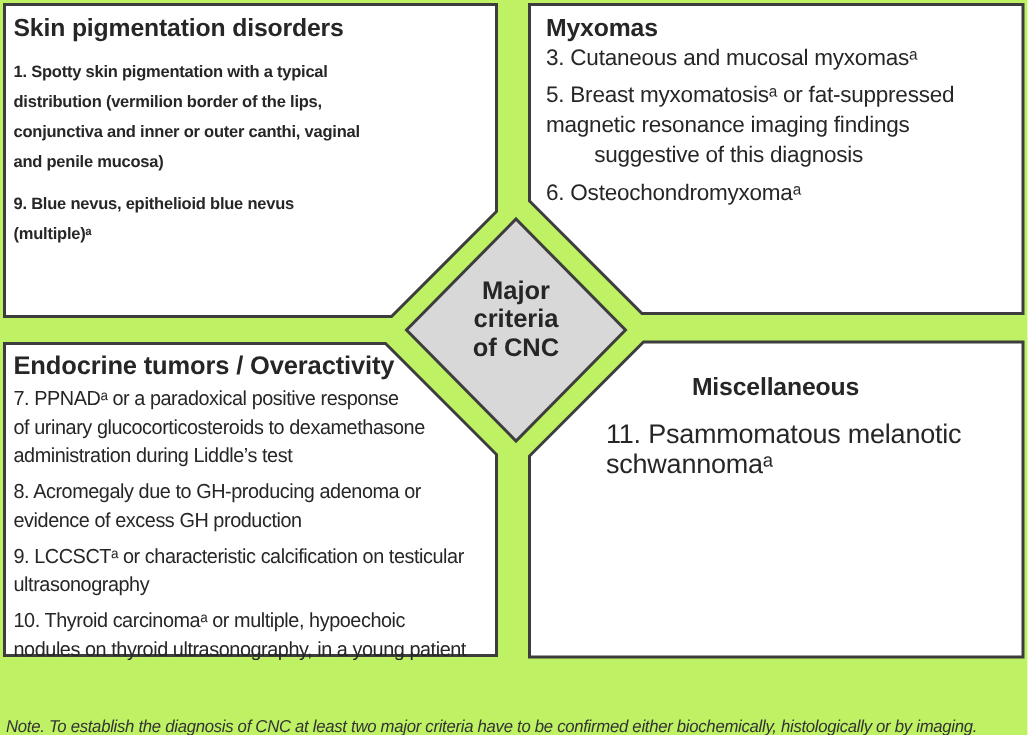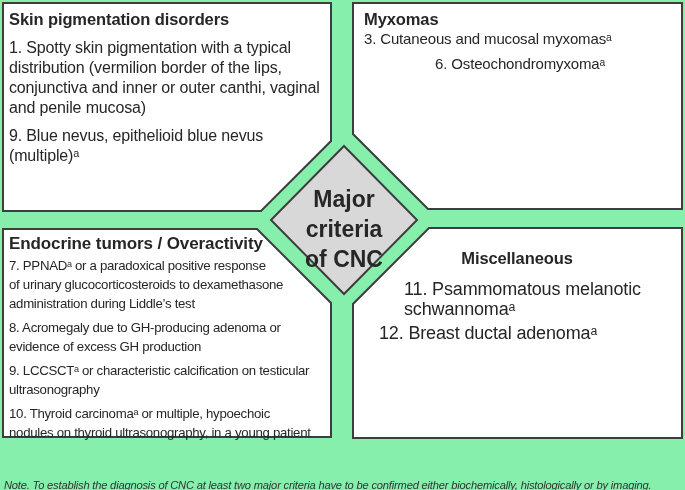--- a/index.html
+++ b/index.html
@@ -1,19 +1,19 @@
 <!DOCTYPE html>
 <html><head>
 <meta charset="utf-8">
 <style>
   html,body{margin:0;padding:0;background:#fff;}
   .figure{
     position:relative;
     width:685px;height:490px;
-    background:#86efac;
+    background:#bef264;
     font-family:"Liberation Sans",sans-serif;
     color:#262626;
     overflow:hidden;
   }
   .shapes{position:absolute;left:0;top:0;width:685px;height:490px;}
   .box{fill:#ffffff;stroke:#3d3d3d;stroke-width:2;}
   .diamond{fill:#d8d8d8;stroke:#3d3d3d;stroke-width:2;}
 
   .qtext{position:absolute;}
   .q-title{
@@ -21,45 +21,45 @@
     margin:0;letter-spacing:-0.1px;
   }
   .item{
     white-space:pre;
     letter-spacing:-0.15px;
   }
 
   
   .q-tl{left:9px;top:9px;width:316px;}
   .q-tl .q-title{margin-bottom:9px;}
-  .q-tl .item{font-size:16px;line-height:20px;margin-bottom:8px;}
+  .q-tl .item{font-size:11px;line-height:20px;margin-bottom:8px;font-weight:bold;}
 
   
   .q-tr{left:364px;top:9px;width:312px;}
   .q-tr .q-title{}
   .q-tr .item{font-size:15px;line-height:20px;margin-bottom:5px;}
-  .q-tr .item-centered{text-align:center;}
+  .q-tr .item-centered{text-align:left;}
 
   
   .q-bl{left:9px;top:234px;width:322px;}
   .q-bl .q-title{font-size:17px;margin-bottom:2px;}
   .q-bl-items{transform:scaleX(0.98);transform-origin:0 0;}
   .q-bl .item{font-size:13.5px;line-height:19px;letter-spacing:-0.3px;margin-bottom:5px;}
 
   
   .q-br{left:356px;top:248px;width:322px;}
   .q-br .q-title{text-align:center;margin-bottom:11px;}
   .q-br .item{font-size:18px;line-height:20px;margin-bottom:4px;}
   .q-br .item-11{margin-left:48px;}
   .q-br .item-12{margin-left:23px;}
 
   
   .diamond-label{
     position:absolute;left:272px;top:184px;width:144px;
-    text-align:center;font-size:23px;font-weight:bold;line-height:30px;
+    text-align:center;font-size:17px;font-weight:bold;line-height:19px;
     white-space:pre-line;
   }
 
   
   .footnotes{
     position:absolute;left:4px;top:449px;width:700px;
     font-style:italic;font-size:11.5px;line-height:14.3px;
     letter-spacing:-0.2px;color:#333;
     transform:scaleX(0.97);transform-origin:0 0;
     white-space:pre;
@@ -84,20 +84,23 @@
 distribution (vermilion border of the lips,
 conjunctiva and inner or outer canthi, vaginal
 and penile mucosa)</div>
     <div class="item">9. Blue nevus, epithelioid blue nevus
 (multiple)ᵃ</div>
   </div>
 
   <div class="qtext q-tr">
     <h2 class="q-title">Myxomas</h2>
     <div class="item">3. Cutaneous and mucosal myxomasᵃ</div>
+    <div class="item">5. Breast myxomatosisᵃ or fat-suppressed
+magnetic resonance imaging findings
+        suggestive of this diagnosis</div>
     <div class="item item-centered">6. Osteochondromyxomaᵃ</div>
   </div>
 
   <div class="qtext q-bl">
     <h2 class="q-title">Endocrine tumors / Overactivity</h2>
     <div class="q-bl-items">
       <div class="item">7. PPNADᵃ or a paradoxical positive response
 of urinary glucocorticosteroids to dexamethasone
 administration during Liddle’s test</div>
       <div class="item">8. Acromegaly due to GH-producing adenoma or
@@ -106,21 +109,20 @@
 ultrasonography</div>
       <div class="item">10. Thyroid carcinomaᵃ or multiple, hypoechoic
 nodules on thyroid ultrasonography, in a young patient</div>
     </div>
   </div>
 
   <div class="qtext q-br">
     <h2 class="q-title">Miscellaneous</h2>
     <div class="item item-11">11. Psammomatous melanotic
 schwannomaᵃ</div>
-    <div class="item item-12">12. Breast ductal adenomaᵃ</div>
   </div>
 
   <div class="diamond-label">Major
 criteria
 of CNC</div>
 
   <div class="footnotes">
     <div>Note. To establish the diagnosis of CNC at least two major criteria have to be confirmed either biochemically, histologically or by imaging.</div>
     
     

